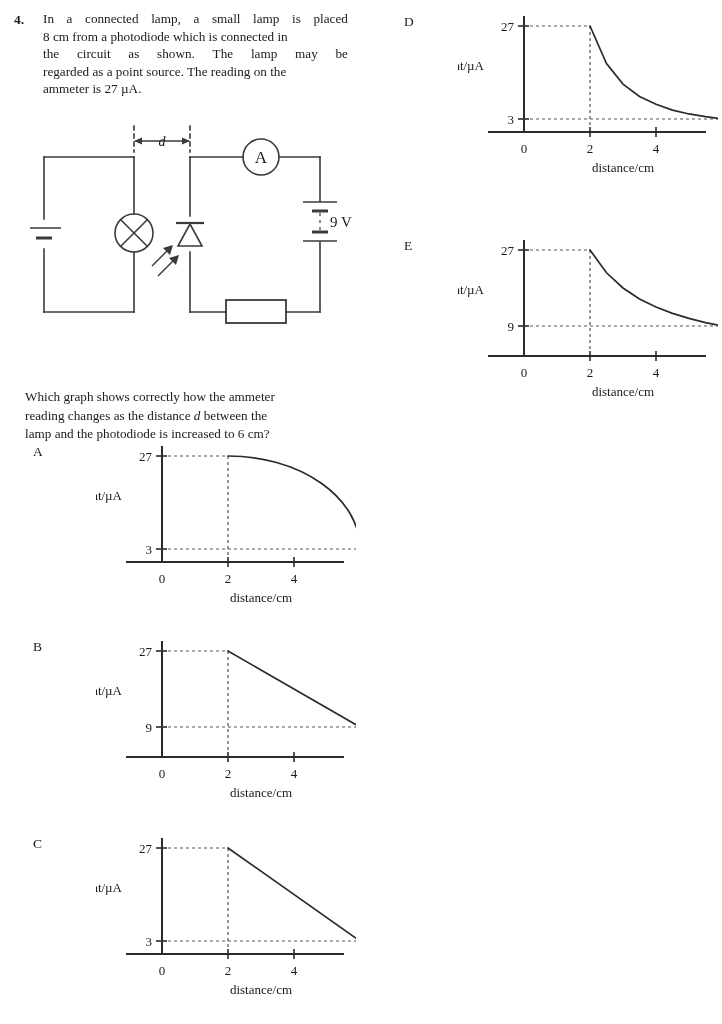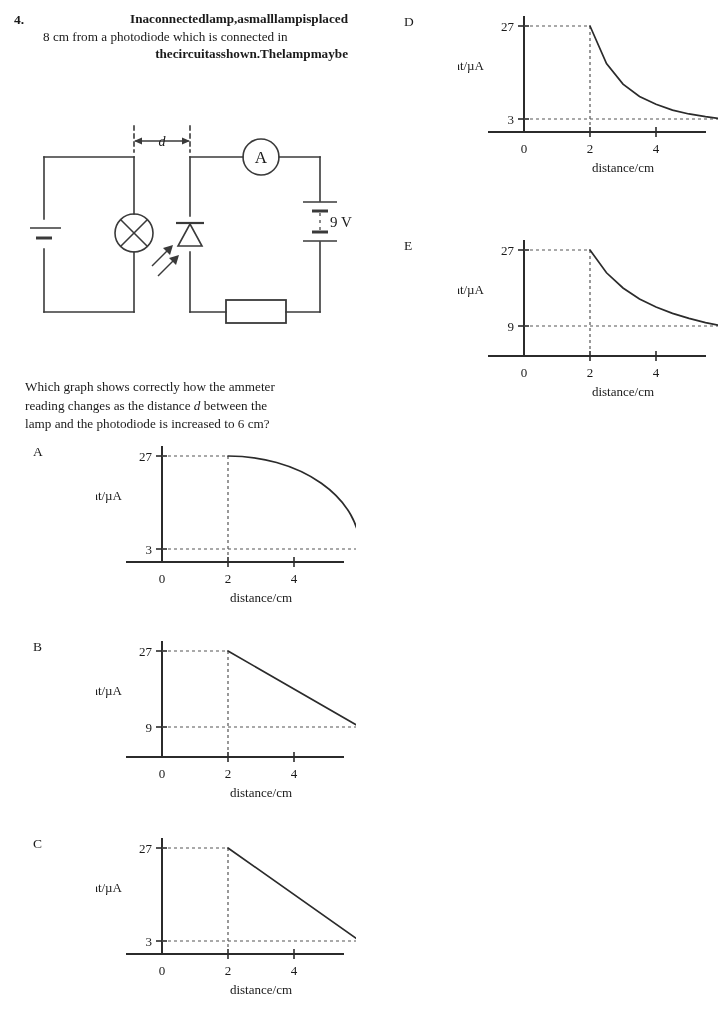--- a/index.html
+++ b/index.html
@@ -30,28 +30,27 @@
     left: 43px;
     top: 10px;
     width: 305px;
     font-size: 13.2px;
     line-height: 1.33;
     text-align: justify;
   }
   #stem-text .ln { display: block; white-space: nowrap; }
   #stem-text .just {
     display: flex;
-    justify-content: flex-end;
-    font-weight: bold;
+    justify-content: space-between;
   }
 
   #lead-in {
     position: absolute;
     left: 25px;
-    top: 378px;
+    top: 388px;
     width: 320px;
     font-size: 13.2px;
     line-height: 1.42;
   }
   #lead-in .ln { display: block; }
   .ital { font-style: italic; }
 
   
   #circuit-diagram {
     position: absolute;
@@ -115,20 +114,22 @@
     <span class="ln just">
         <span>the</span>
         <span>circuit</span>
         <span>as</span>
         <span>shown.</span>
         <span>The</span>
         <span>lamp</span>
         <span>may</span>
         <span>be</span>
       </span>
+    <span class="ln">regarded as a point source.  The reading on the</span>
+    <span class="ln">ammeter is 27 µA.</span>
   </div>
 
   <svg id="circuit-diagram" viewBox="0 0 340 215">
     <g stroke="#3a3a3a" stroke-width="1.6" fill="none" stroke-linecap="square">
 
       <line x1="104" y1="2" x2="104" y2="28" stroke-dasharray="4,4"></line>
       <line x1="160" y1="2" x2="160" y2="28" stroke-dasharray="4,4"></line>
 
       <line x1="106" y1="17" x2="158" y2="17"></line>
       <polygon points="104,17 112,13.5 112,20.5" fill="#3a3a3a" stroke="none"></polygon>

